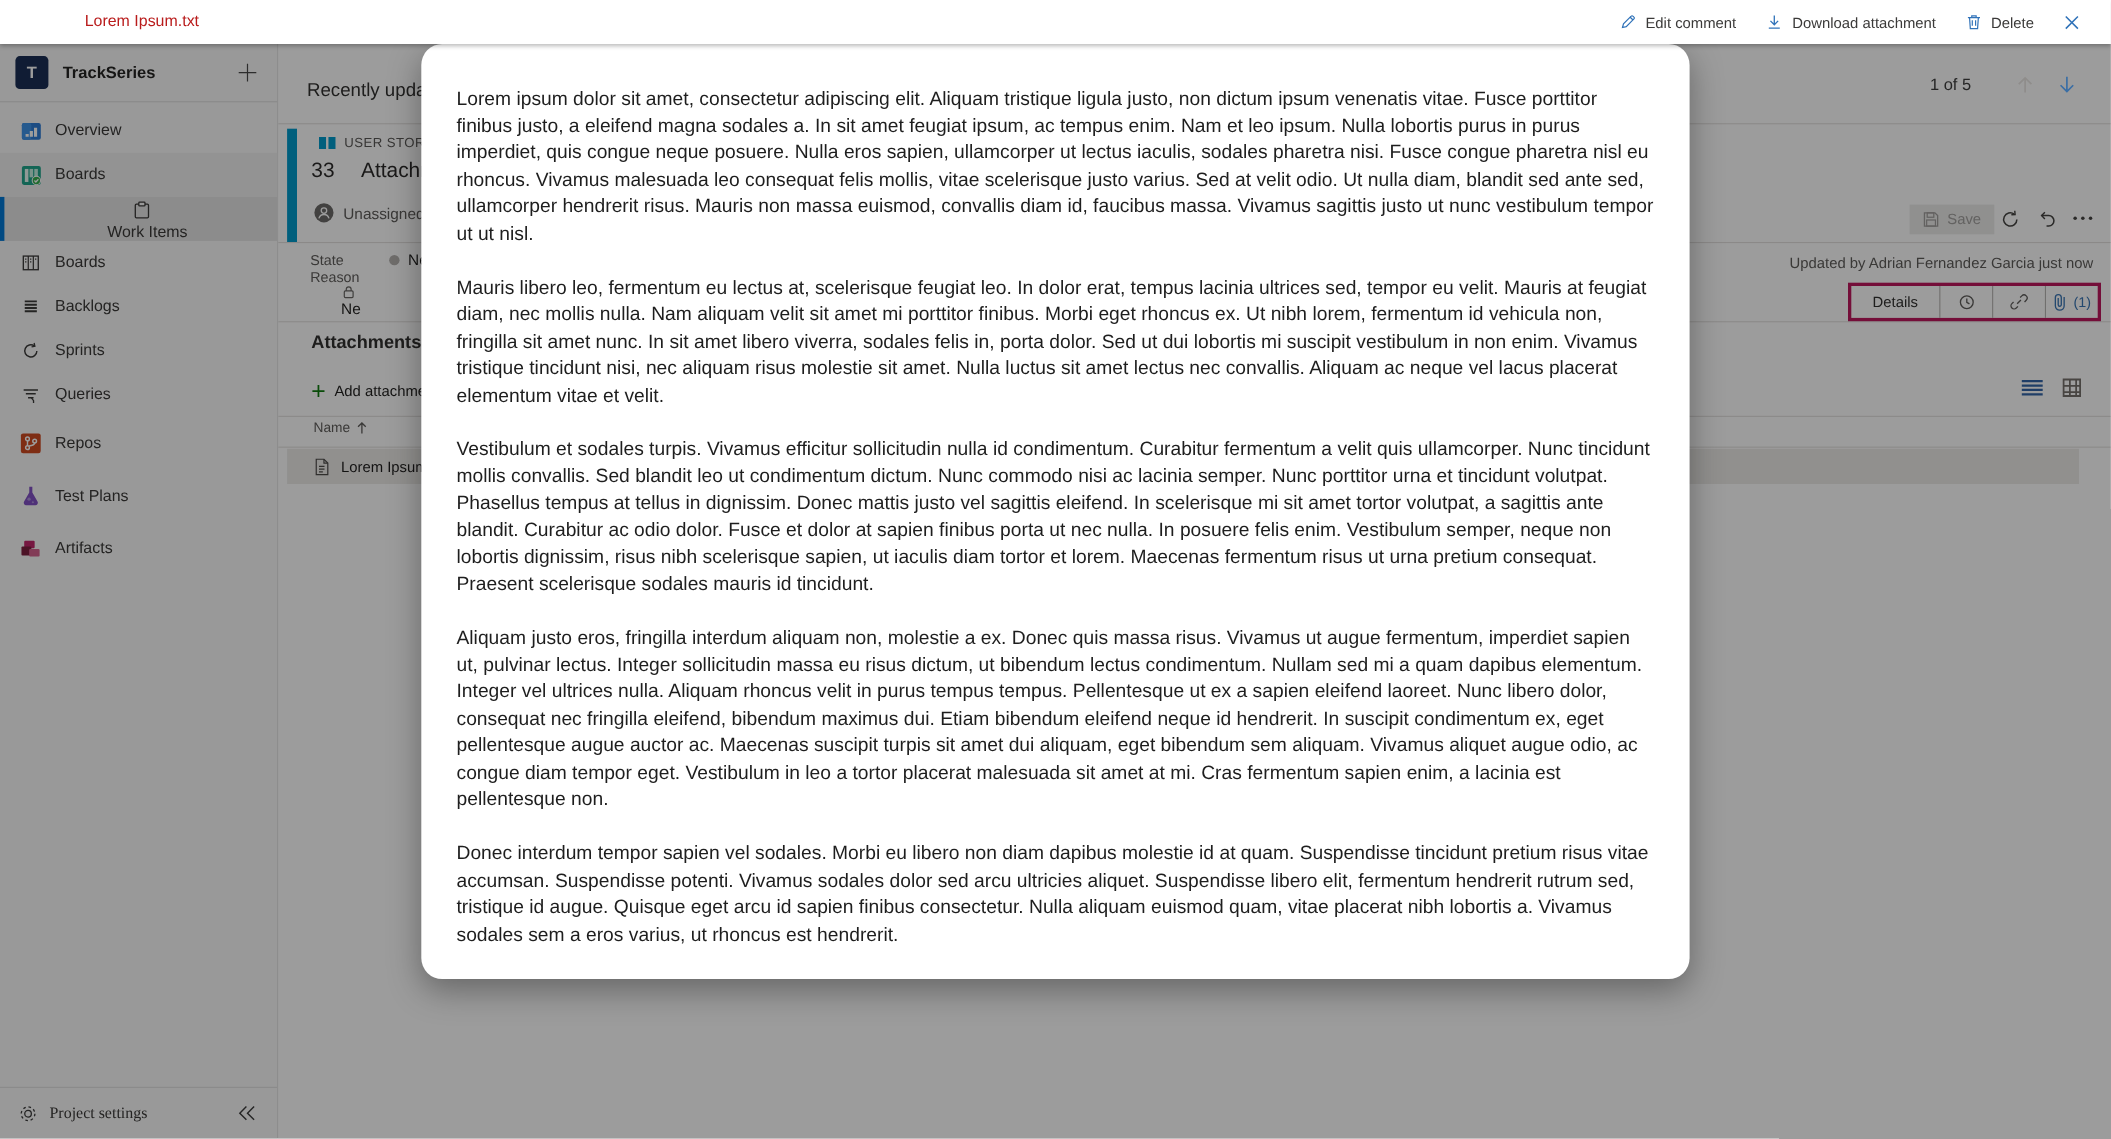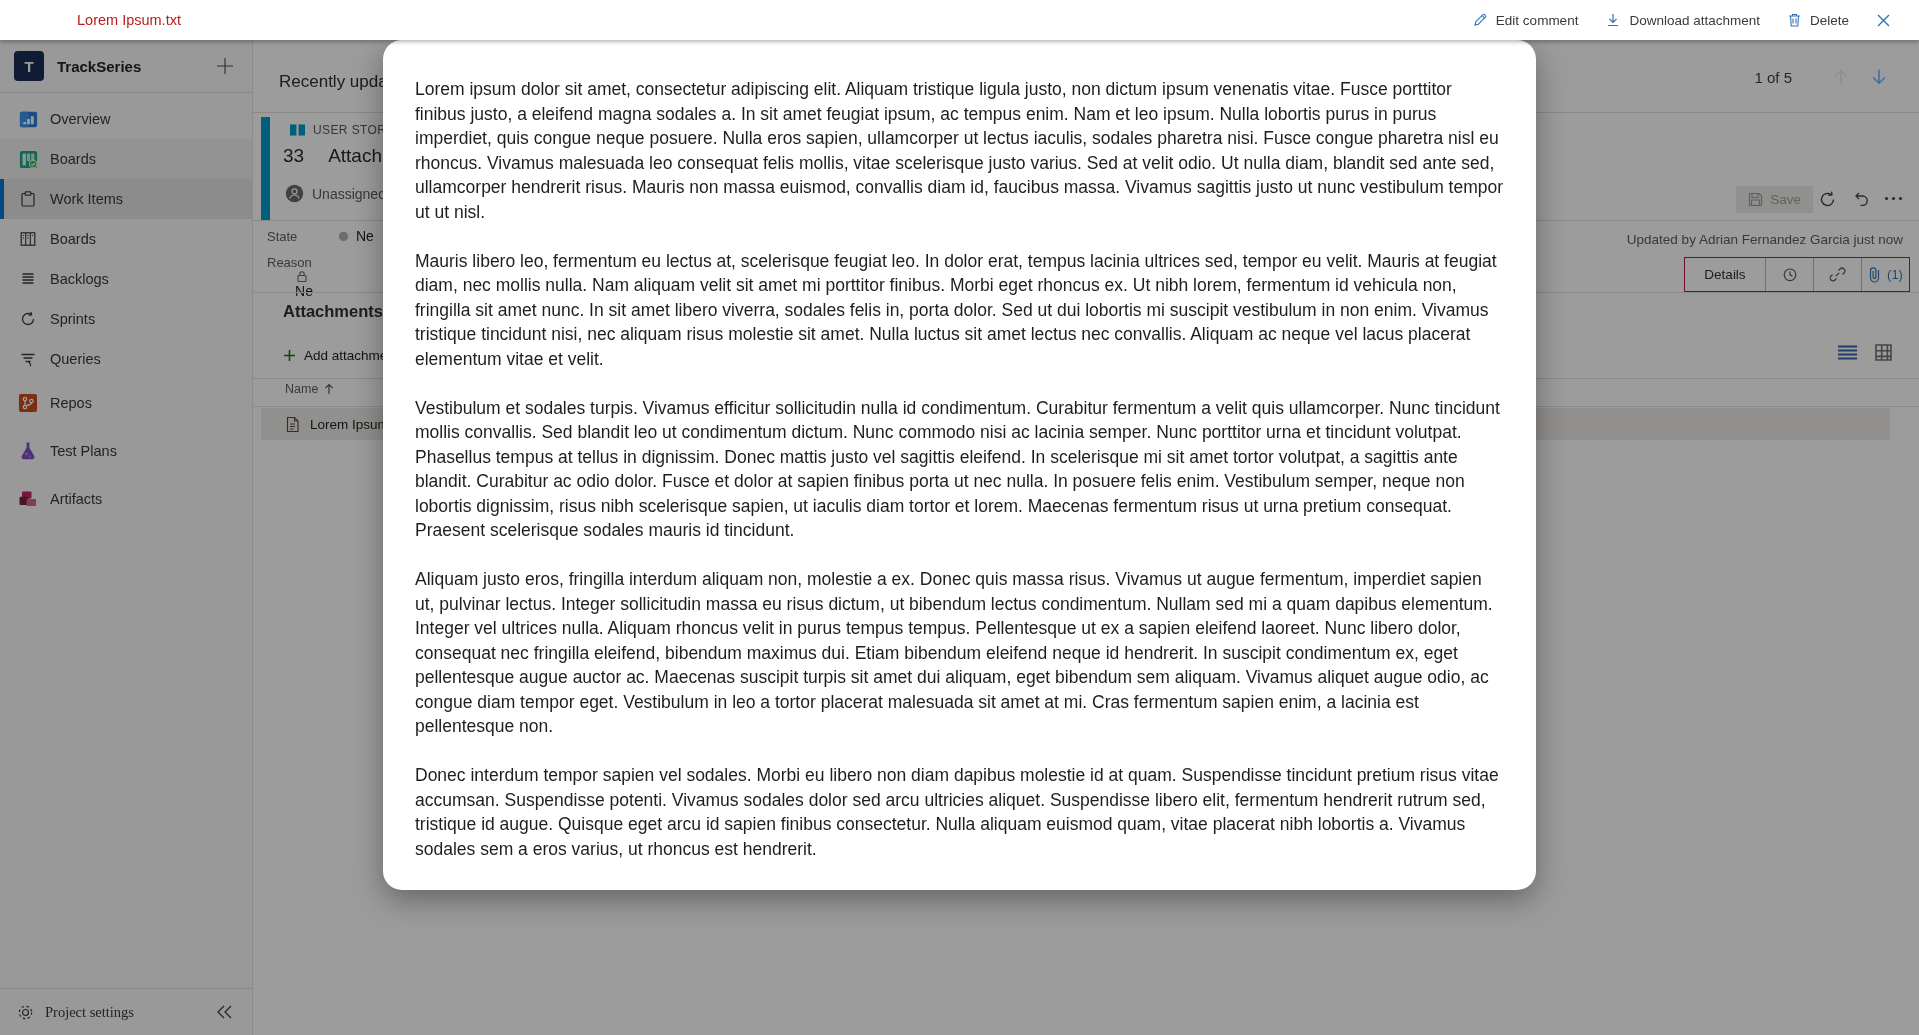--- a/index.html
+++ b/index.html
@@ -42,39 +42,39 @@
   }
   .side-project { margin-left:13px; font-size:15px; font-weight:bold; color:#252423; }
   .side-plus { margin-left:auto; display:flex; }
   .side-divider { height:1px; background:#e0e0e0; flex:none; }
   .nav { padding-top:6px; flex:none; }
   .nav-item { position:relative; height:40px; display:flex; align-items:center; padding-left:16px; cursor:pointer; }
   .nav-item.big { height:48px; }
   .nav-item .ico { width:24px; height:24px; margin-right:10px; display:flex; align-items:center; justify-content:center; flex:none; }
   .nav-item .lbl { font-size:14.5px; color:#3b3a39; }
   .nav-item.group-open { background:#f1f1f1; }
-  .nav-item.selected { background:#e5e5e5; }
+  .nav-item.selected { background:#e5e5e5;flex-direction:column; }
   .nav-item.selected::before { content:""; position:absolute; left:0; top:0; bottom:0; width:4px; background:#0078d4; }
   .side-spacer { flex:1; }
   .side-footer { flex:none; }
   .side-footer-row { height:46px; display:flex; align-items:center; padding:0 18px 0 16px; cursor:pointer;font-family:Liberation Serif, serif; }
   .side-footer-row .lbl { font-size:14.5px; color:#3b3a39; margin-left:10px; }
   .side-collapse { margin-left:auto; display:flex; cursor:pointer; }
 
   
   .main { position:absolute; left:253px; top:0; right:0; bottom:0; background:#fff; }
   .hline { position:absolute; left:0; right:0; height:1px; background:#e3e1df; }
   .picker-label { position:absolute; left:26px; top:32px; font-size:17px; color:#323130; }
   .wi-colorbar { position:absolute; left:8px; top:77px; width:9px; height:103px; background:#009ccc; }
   .wi-typerow { position:absolute; left:36px; top:83px; display:flex; align-items:center; gap:7px; }
   .wi-typerow .lbl { font-size:12px; letter-spacing:0.4px; color:#5b5957; }
   .wi-titlerow { position:absolute; left:30px; top:105px; display:flex; gap:24px; font-size:19px; color:#2b2a29; }
   .wi-assignee { position:absolute; left:32px; top:144px; display:flex; align-items:center; gap:8px; }
   .wi-assignee .lbl { font-size:14px; color:#5f5d5b; }
-  .field-row { position:absolute; left:14px; height:22px; display:flex; align-items:center; }
+  .field-row { position:absolute; left:29px; height:22px; display:flex; align-items:center;justify-content:center; }
   .field-row .flabel { width:69px; font-size:13px; color:#605e5c; }
   .field-row .fico { width:15px; display:flex; justify-content:center; }
   .field-row .fvalue { margin-left:5px; font-size:14px; color:#201f1e; }
   .attach-title { position:absolute; left:30px; top:262px; font-size:16.5px; font-weight:bold; color:#323130; }
   .attach-toolbar-add { position:absolute; left:30px; top:308px; display:flex; align-items:center; gap:8px; cursor:pointer; }
   .attach-toolbar-add .lbl { font-size:13.5px; color:#201f1e; }
   .view-icons { position:absolute; right:26px; top:303px; display:flex; align-items:center; gap:16px; }
   .name-header { position:absolute; left:32px; top:342px; display:flex; align-items:center; gap:6px; }
   .name-header .lbl { font-size:12.5px; color:#605e5c; }
   .file-row {
@@ -83,21 +83,21 @@
   }
   .file-row .lbl { font-size:13.5px; color:#201f1e; }
 
   .save-btn {
     position:absolute; right:106px; top:146px; height:27px; padding:0 12px;
     background:#ebebea; display:flex; align-items:center; gap:7px; cursor:default;
   }
   .save-btn .lbl { font-size:13.5px; color:#a3a19f; }
   .mini-icon { position:absolute; top:150px; cursor:pointer; }
   .updated-text { position:absolute; right:16px; top:192px; font-size:13.5px; color:#5f5d5b; }
-  .tabs { position:absolute; right:9px; top:217px; height:35px; display:flex; border:1px solid #be185d; }
+  .tabs { position:absolute; right:9px; top:217px; height:35px; display:flex; border:3px solid #be185d; }
   .tab { display:flex; align-items:center; justify-content:center; cursor:pointer; }
   .tab + .tab { border-left:1px solid #b8b6b4; }
   .tab-details { width:80px; font-size:13.5px; color:#323130; }
   .tab-sq { width:48px; }
   .attach-count { font-size:13px; color:#3a76b5; margin-left:6px; }
 
   
   .backdrop { position:absolute; left:0; top:40px; right:0; bottom:0; background:rgba(0,0,0,0.39); z-index:10; }
   .panel {
     position:absolute; left:383px; top:40px; width:1153px; height:850px; background:#fff; z-index:20;

